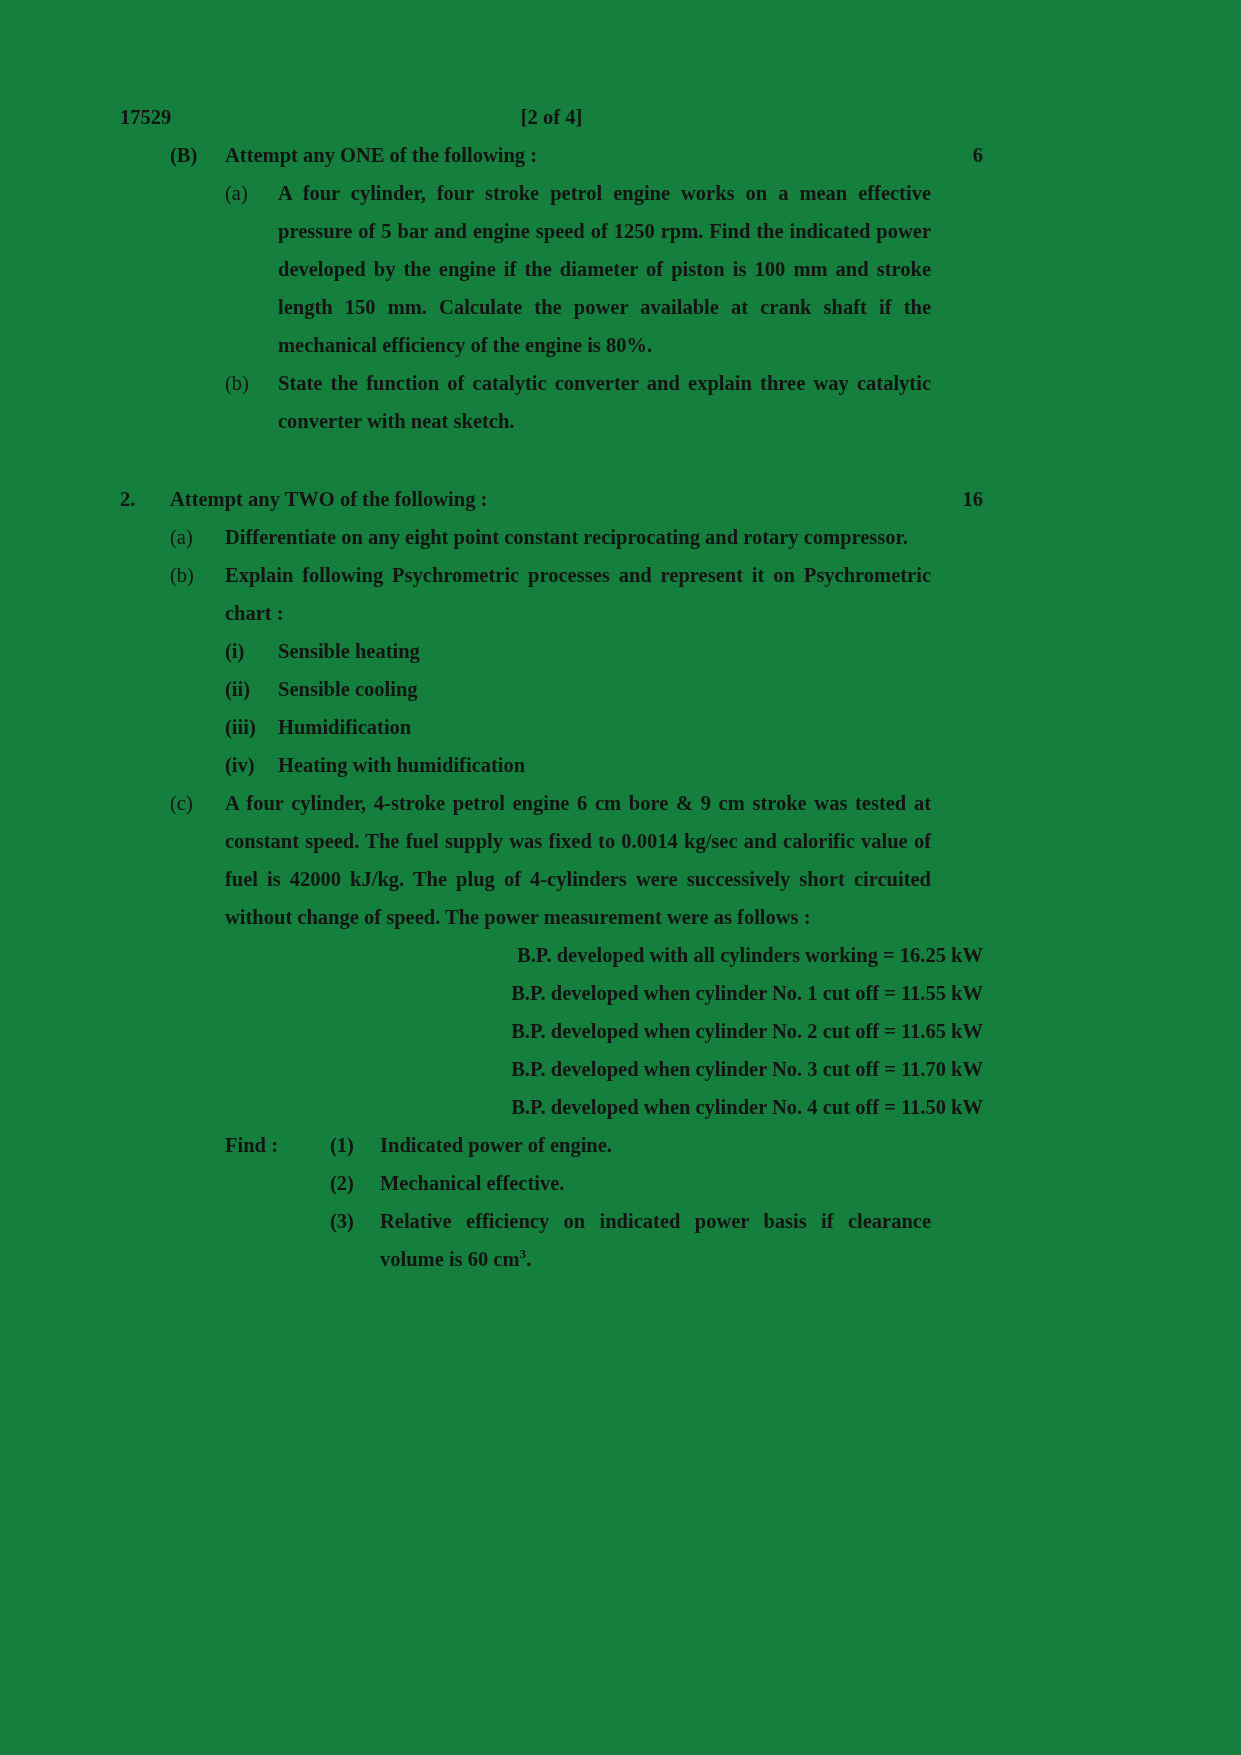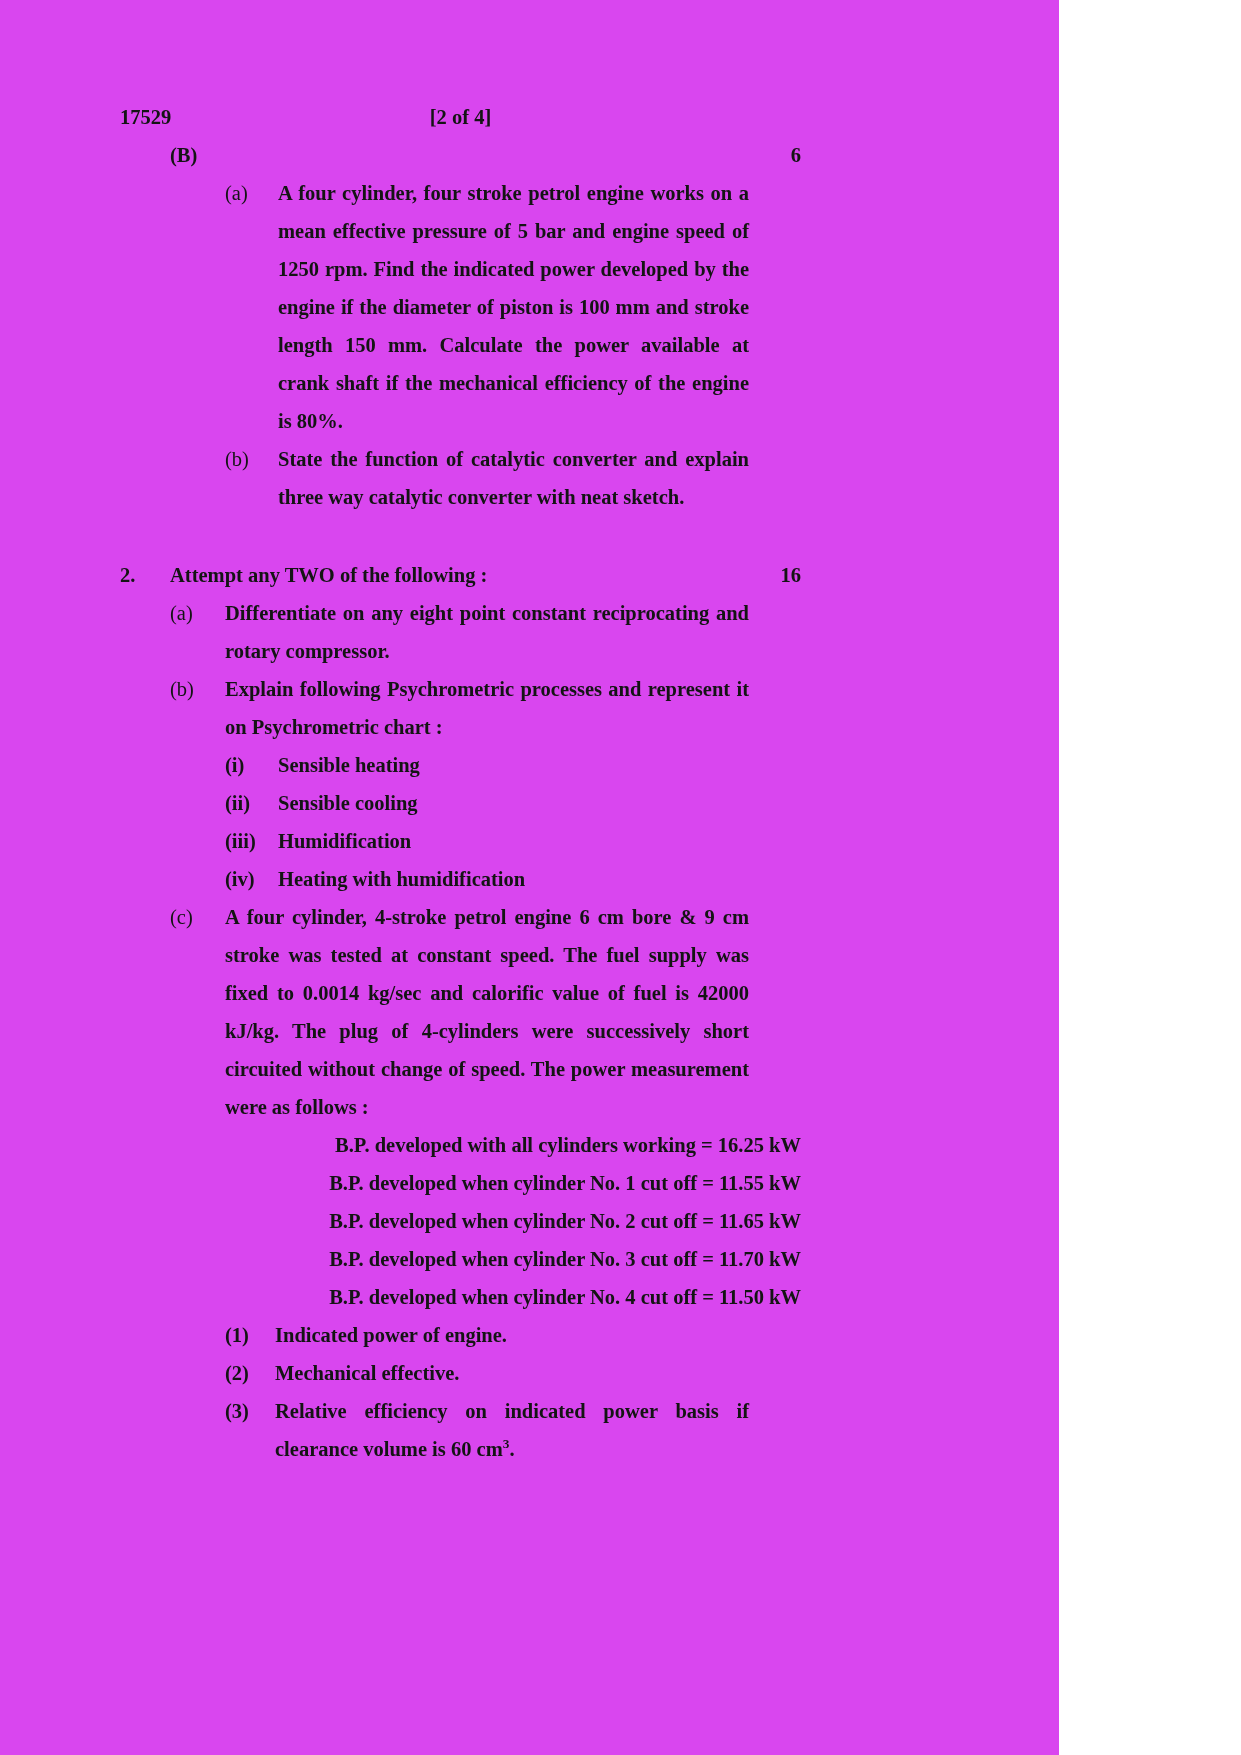--- a/index.html
+++ b/index.html
@@ -1,19 +1,19 @@
 <!DOCTYPE html>
 <html><head>
 <meta charset="utf-8">
 <style>
   html,body{margin:0;padding:0;background:#ffffff;}
   .page{
     position:relative;
-    width:1059px;height:1755px;
-    background:#d946ef;
+    width:1241px;height:1755px;
+    background:#15803d;
     box-sizing:border-box;
     padding:98px 258px 0 120px;
     font-family:"Liberation Serif","DejaVu Serif",serif;
     font-size:20.5px;
     line-height:38px;
     color:#141414;
   }
   .header-row{position:relative;text-align:center;font-weight:bold;}
   .header-row .code{position:absolute;left:0;top:0;font-weight:bold;}
   .row{display:flex;align-items:flex-start;}
@@ -51,20 +51,21 @@
 <div class="page">
 
   <div class="header-row">
     <span class="code">17529</span>
     <span class="page-num">[2 of 4]</span>
   </div>
 
   <div class="secB">
     <div class="row head-row">
       <span class="sec-lbl">(B)</span>
+      <span class="head-text">Attempt any ONE of the following :</span>
       <span class="marks">6</span>
     </div>
 
     <div class="row item">
       <span class="marker">(a)</span>
       <div class="body">
         <div class="para">A four cylinder, four stroke petrol engine works on a mean effective pressure of 5 bar and engine speed of 1250 rpm. Find the indicated power developed by the engine if the diameter of piston is 100 mm and stroke length 150 mm. Calculate the power available at crank shaft if the mechanical efficiency of the engine is 80%.</div>
       </div>
     </div>
 
@@ -119,20 +120,21 @@
       <div class="body">
         <div class="para">A four cylinder, 4-stroke petrol engine 6 cm bore &amp; 9 cm stroke was tested at constant speed. The fuel supply was fixed to 0.0014 kg/sec and calorific value of fuel is 42000 kJ/kg. The plug of 4-cylinders were successively short circuited without change of speed. The power measurement were as follows :</div>
 
         <div class="meas">B.P. developed with all cylinders working = 16.25 kW</div>
         <div class="meas">B.P. developed when cylinder No. 1 cut off = 11.55 kW</div>
         <div class="meas">B.P. developed when cylinder No. 2 cut off = 11.65 kW</div>
         <div class="meas">B.P. developed when cylinder No. 3 cut off = 11.70 kW</div>
         <div class="meas">B.P. developed when cylinder No. 4 cut off = 11.50 kW</div>
 
         <div class="find-row">
+          <span class="find-label">Find :</span>
           <div class="find-list">
             <div class="find-item">
               <span class="f-marker">(1)</span>
               <div class="f-text">Indicated power of engine.</div>
             </div>
             <div class="find-item">
               <span class="f-marker">(2)</span>
               <div class="f-text">Mechanical effective.</div>
             </div>
             <div class="find-item">

